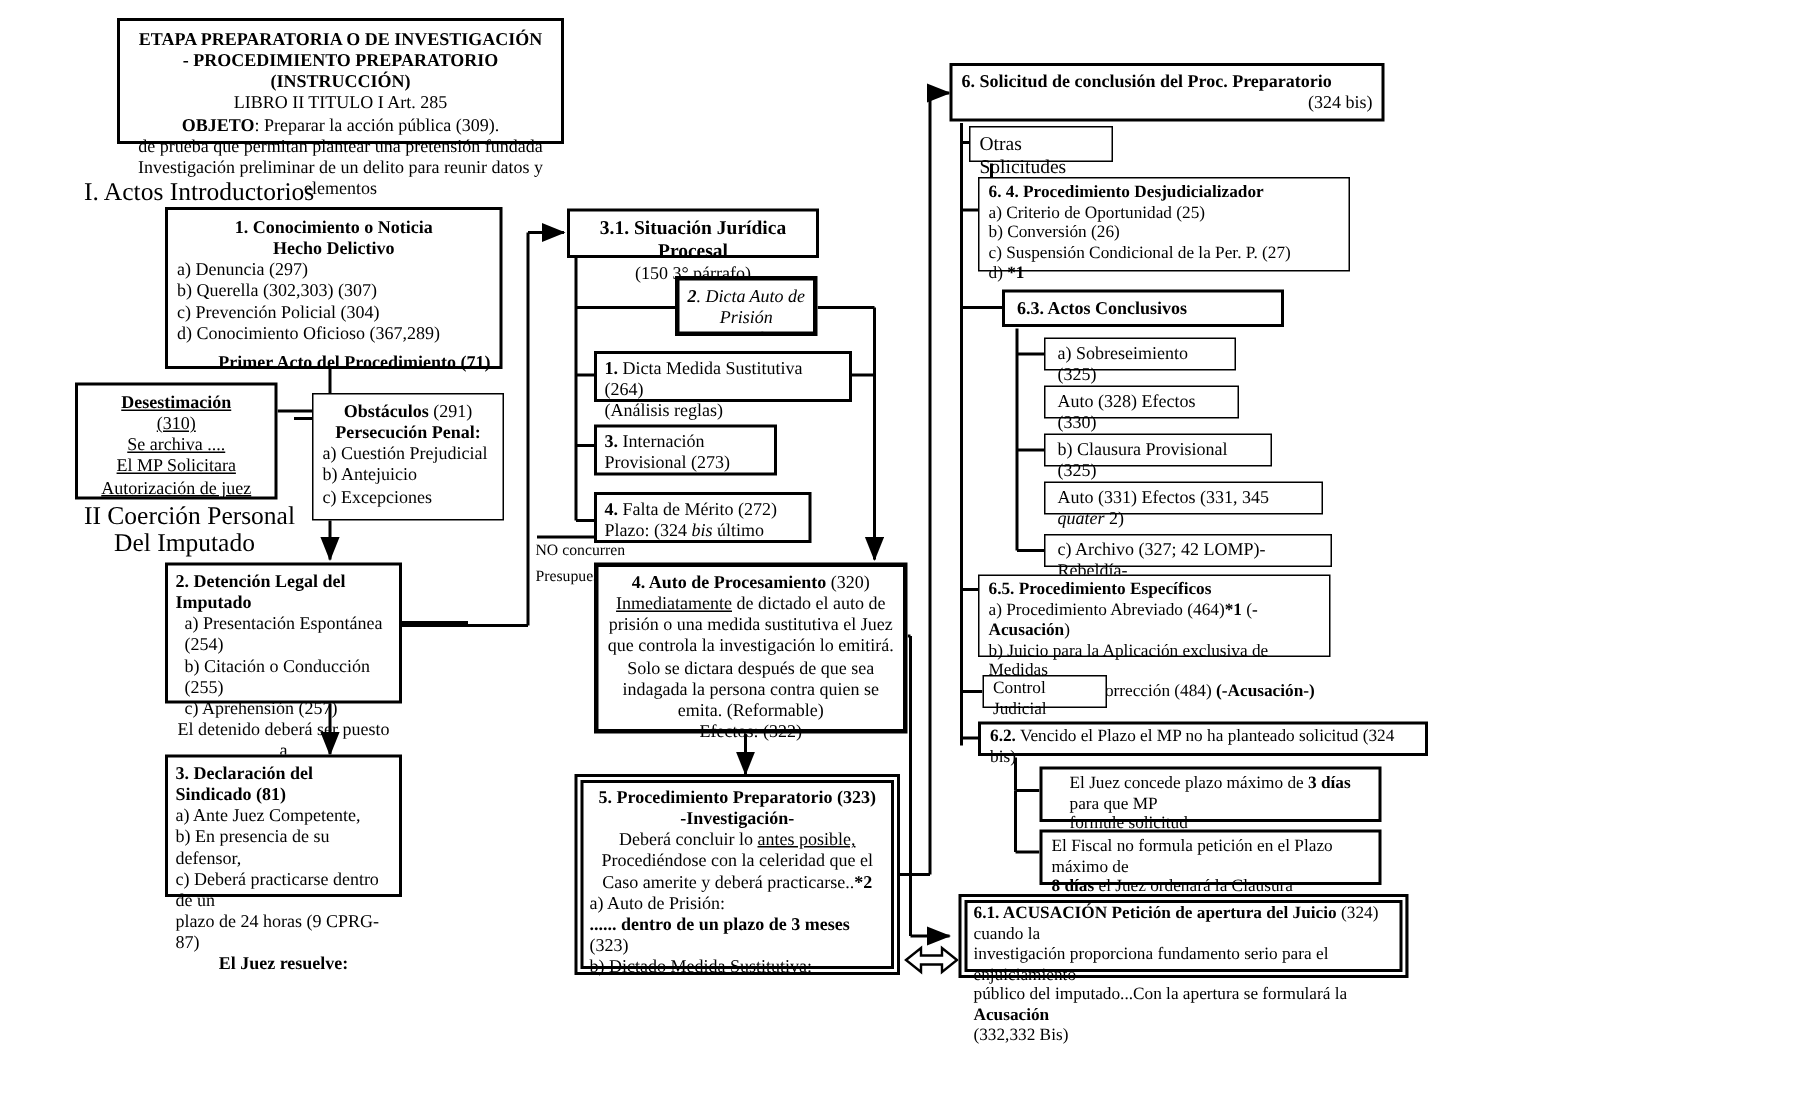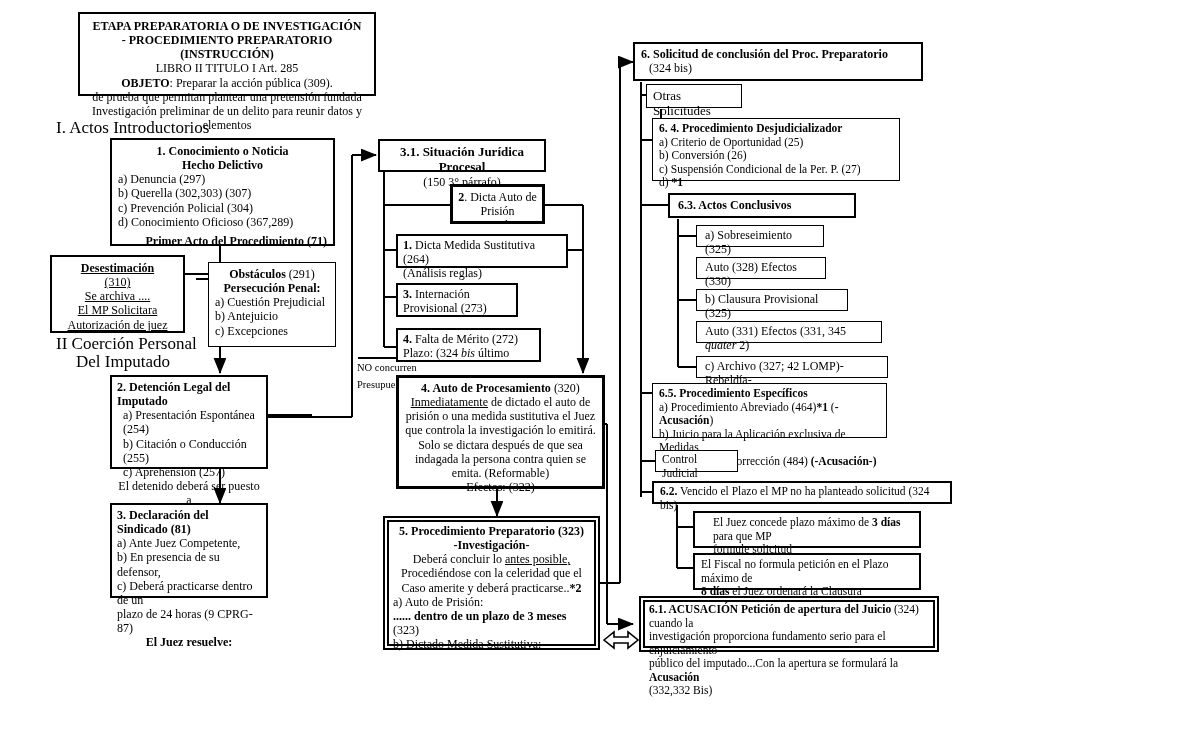--- a/index.html
+++ b/index.html
@@ -177,21 +177,21 @@
     <div class="l">c) Deberá practicarse dentro de un</div>
     <div class="l">plazo de 24 horas (9 CPRG-87)</div>
     <div class="c b">El Juez resuelve:</div>
   </div>
 
   <div class="box med t13 c" style="left:378px;top:139px;width:168px;height:33px;padding:3px 4px;">
     <div class="b t13">3.1. Situación Jurídica Procesal</div>
     <div class="t12">(150 3° párrafo)</div>
   </div>
 
-  <div class="box thick t12 c" style="left:450px;top:184px;width:95px;height:40px;padding:3px 4px;overflow:hidden;">
+  <div class="box thick t12 c" style="left:450px;top:184px;width:95px;height:40px;padding:3px 4px;overflow:hidden;font-style:italic;">
     <div><span class="b">2</span><span>. Dicta Auto de Prisión</span></div>
     <div>Prisión Preventiva</div>
 
   </div>
 
   <div class="box med t12 l" style="left:396px;top:234px;width:172px;height:34px;padding:2px 5px;">
     <div><span class="b">1.</span><span>  Dicta Medida Sustitutiva (264)</span></div>
     <div>(Análisis reglas)</div>
   </div>
 
@@ -224,21 +224,21 @@
     <div class="c"><span>Deberá concluir lo </span><span class="u">antes posible,</span></div>
     <div class="c">Procediéndose con la celeridad que el</div>
     <div class="c"><span>Caso amerite y deberá practicarse..</span><span class="b">*2</span></div>
     <div class="l">a) Auto de Prisión:</div>
     <div class="l"><span class="b">...... dentro de un plazo de 3 meses</span><span> (323)</span></div>
     <div class="l">b) Dictado Medida Sustitutiva:</div>
   </div>
 
   <div class="box med t12" style="left:633px;top:42px;width:290px;height:39px;padding:3px 6px;">
     <div class="b l">6. Solicitud de conclusión del Proc. Preparatorio</div>
-    <div class="l" style="padding-left:8px;">(324 bis)</div>
+    <div class="l" style="padding-left:8px;text-align:right;">(324 bis)</div>
   </div>
 
   <div class="box thin t13" style="left:646px;top:84px;width:96px;height:24px;padding:3px 6px;">
     <div class="l">Otras Solicitudes</div>
   </div>
 
   <div class="box thin t11" style="left:652px;top:118px;width:248px;height:63px;padding:3px 6px;">
     <div class="b l">6. 4. Procedimiento Desjudicializador</div>
     <div class="l">a) Criterio de Oportunidad (25)</div>
     <div class="l">b) Conversión (26)</div>

